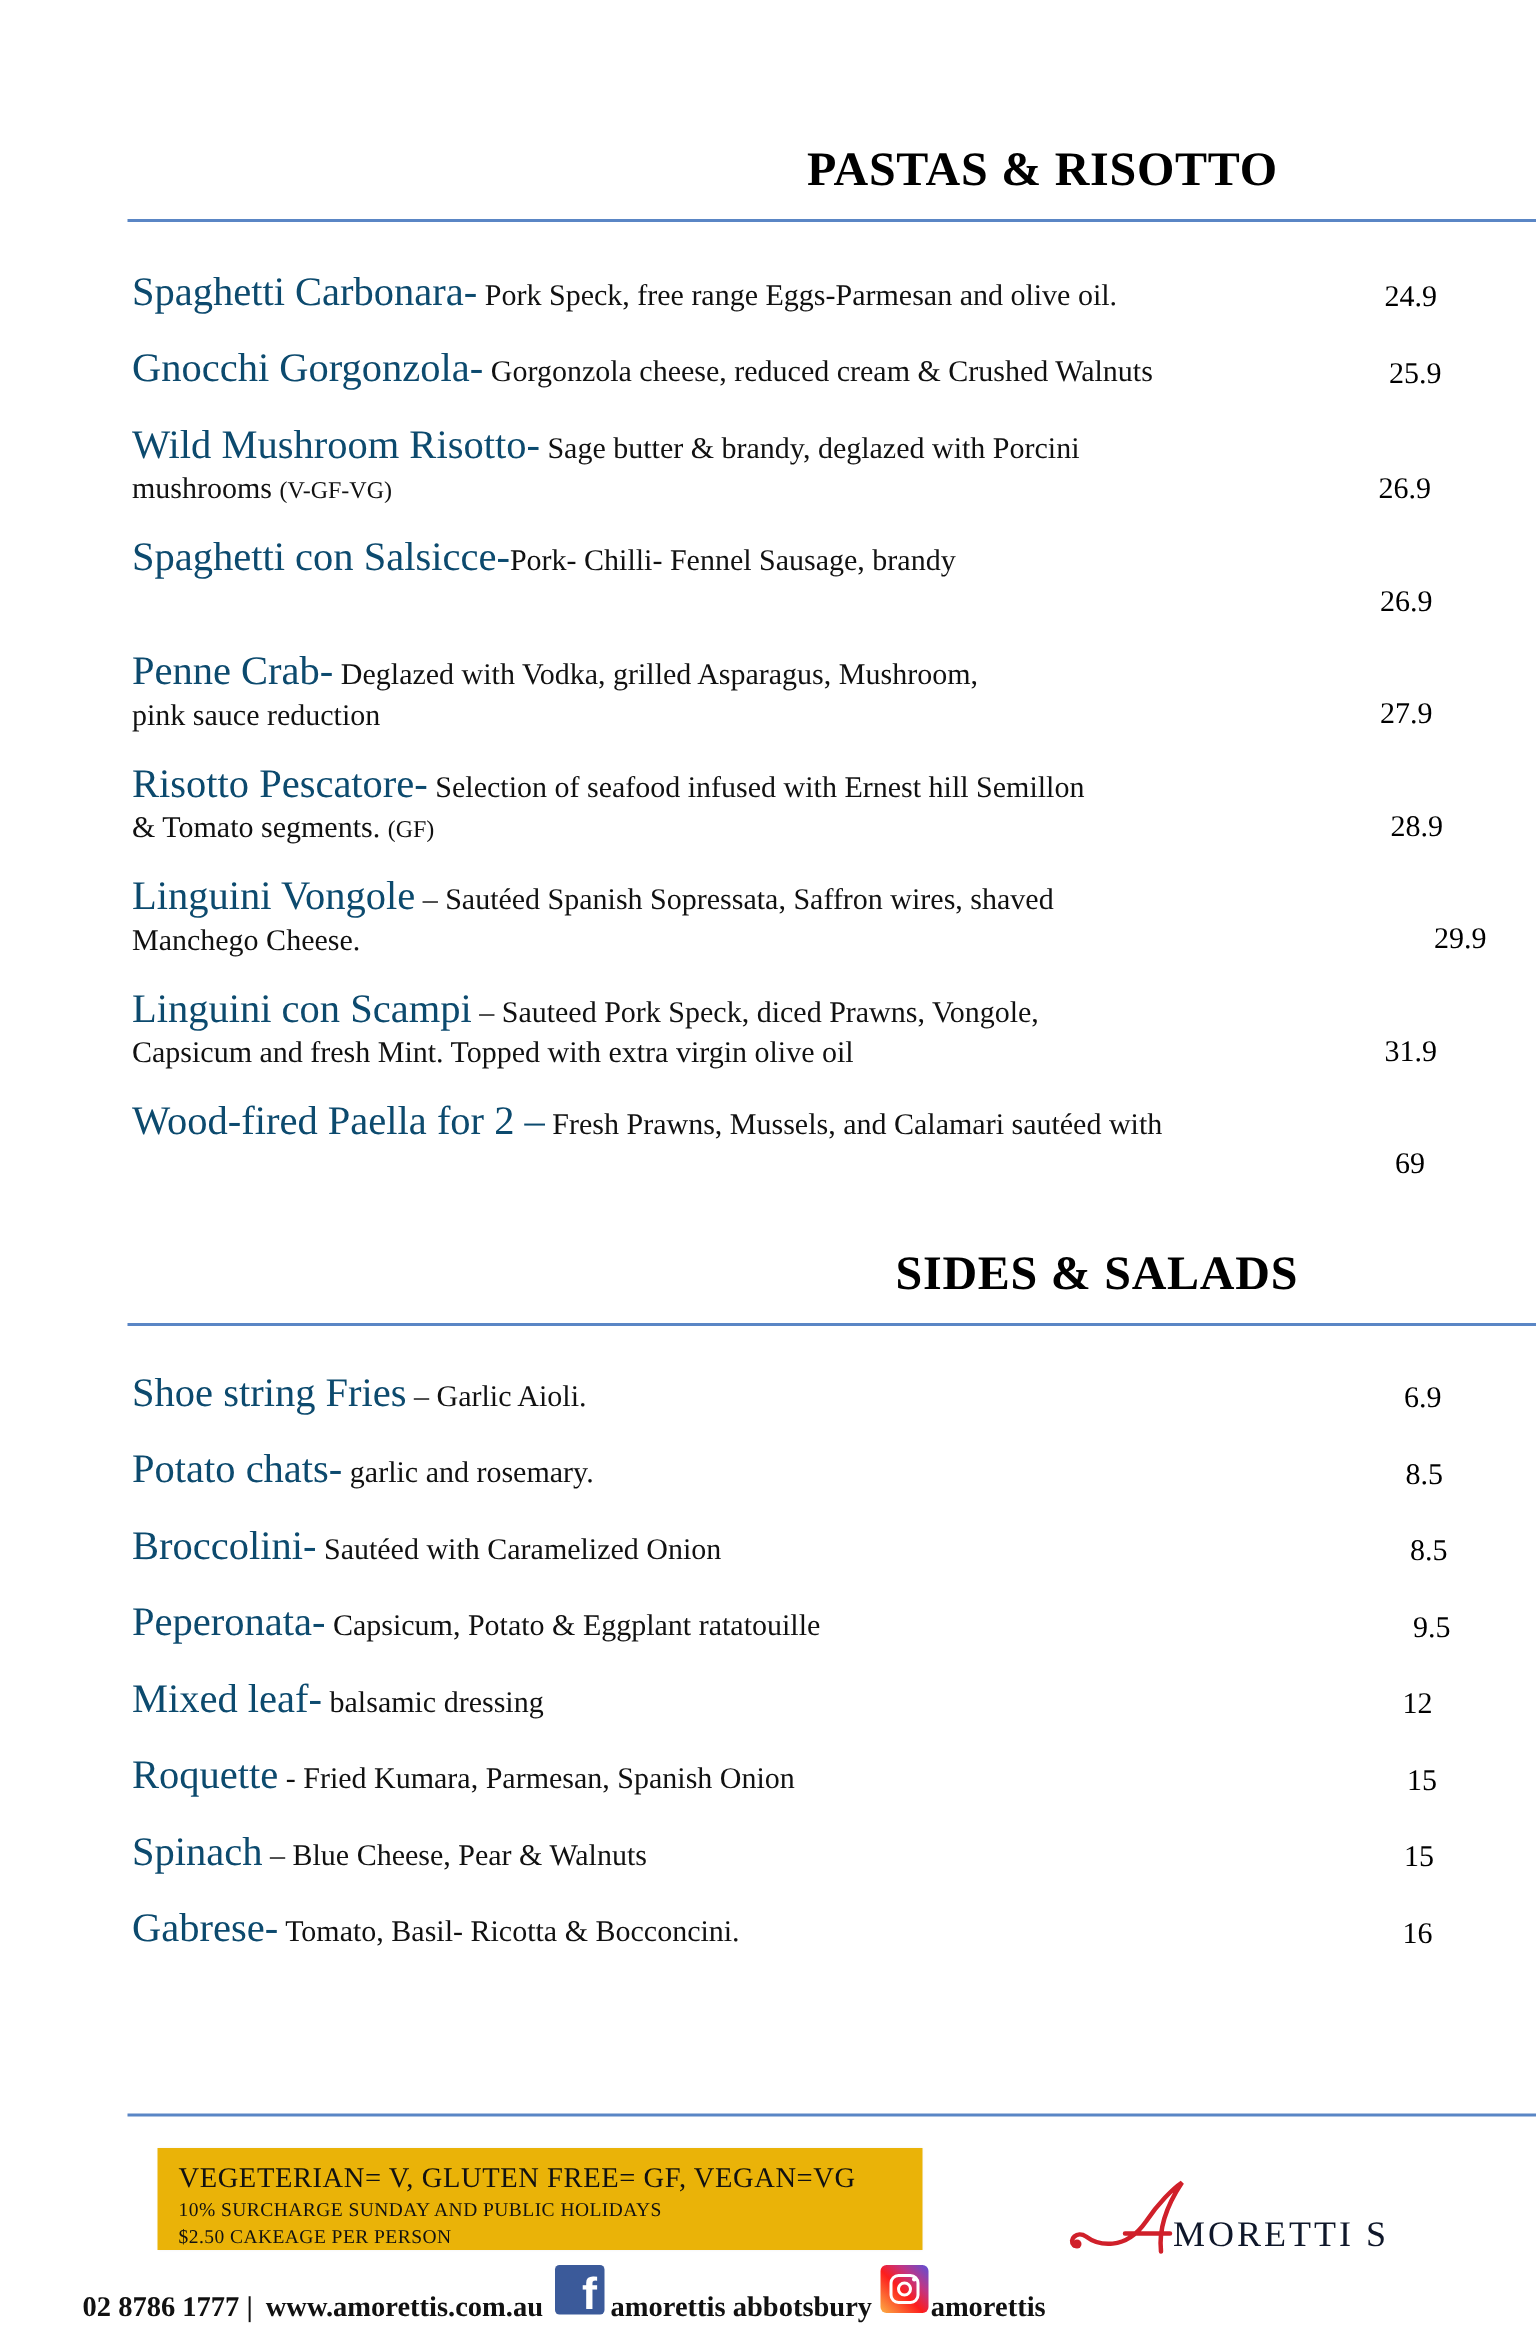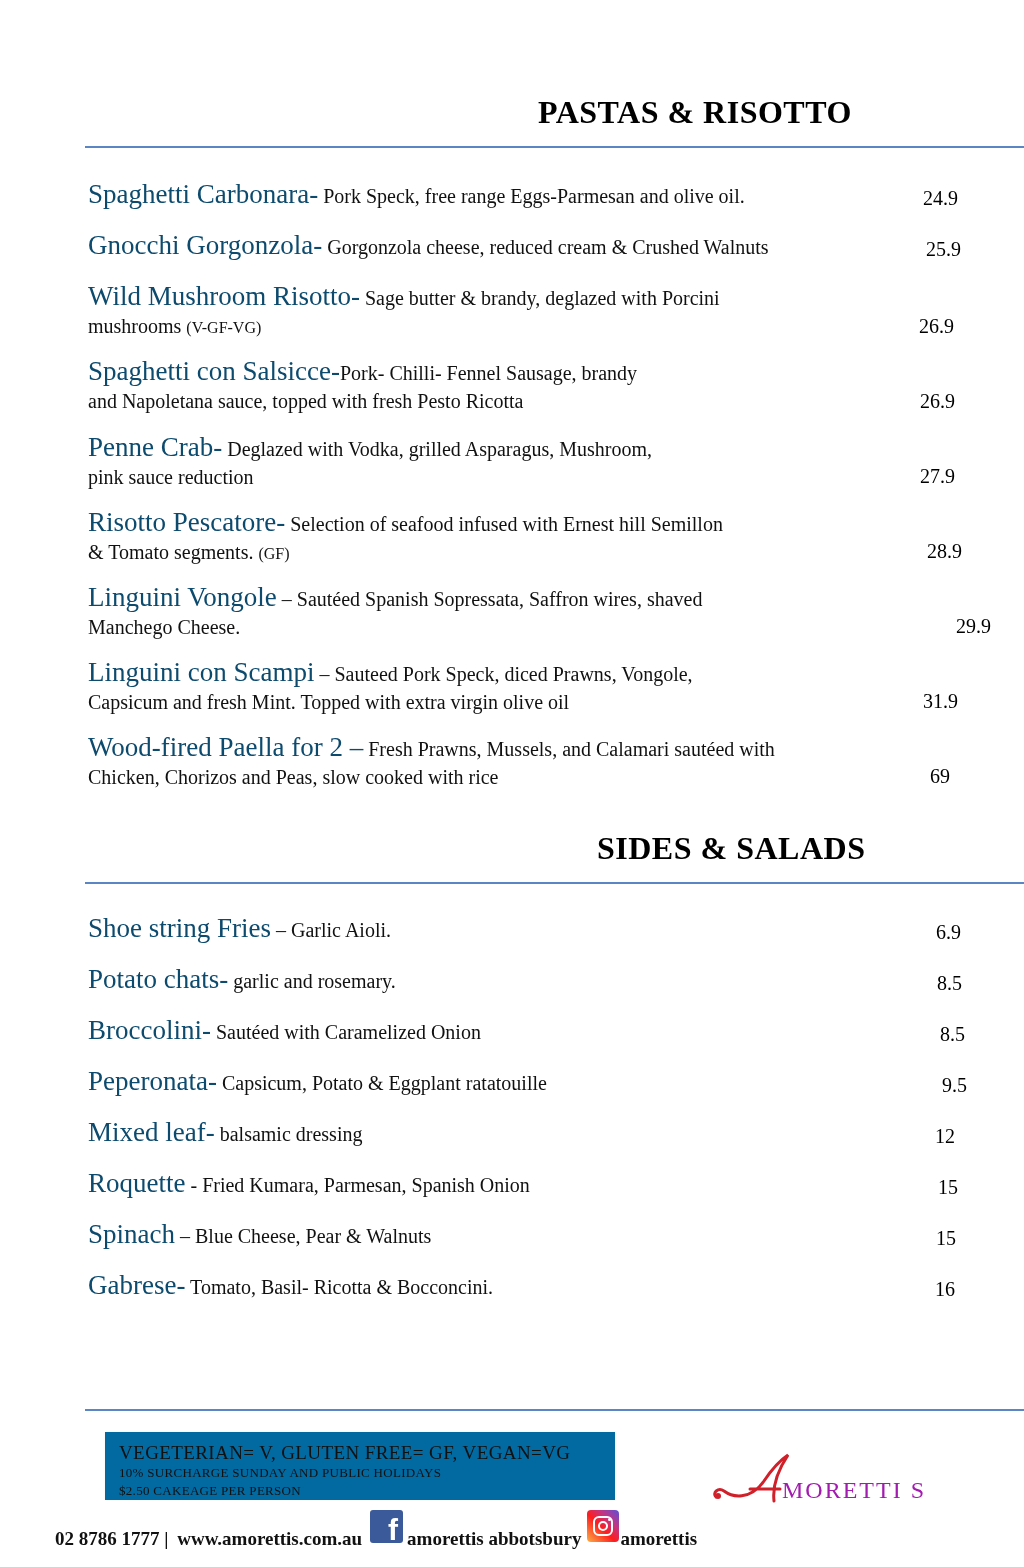--- a/index.html
+++ b/index.html
@@ -10,27 +10,27 @@
   .rule { position:absolute; left:85px; width:939px; height:2px; background:#5a86c5; }
   .item { position:absolute; left:88px; width:880px; }
   .item .line1 { white-space:nowrap; line-height:1; }
   .item .name { font-size:27px; color:#0c4a6e; }
   .item .desc { font-size:20px; color:#111; }
   .item .line2 { font-size:20px; white-space:nowrap; margin-top:6px; line-height:1; }
   .item .line3 { font-size:15px; white-space:nowrap; margin-top:4px; line-height:1; }
   .item .tag { font-size:16px; }
   .price { position:absolute; font-size:20px; color:#000; white-space:nowrap; line-height:1; }
   .side .name { font-size:27px; }
-  .legend-box { position:absolute; left:105px; top:1432px; width:510px; height:68px; background:#0369a1;
+  .legend-box { position:absolute; left:105px; top:1432px; width:510px; height:68px; background:#eab308;
                 box-shadow: 0 0 2px rgba(0,0,0,0.06); }
   .legend-1 { position:absolute; left:14px; top:10px; font-size:19px; letter-spacing:0.4px; white-space:nowrap; }
   .legend-2 { position:absolute; left:14px; top:33px; font-size:13px; letter-spacing:0.3px; white-space:nowrap; }
   .legend-3 { position:absolute; left:14px; top:51px; font-size:13px; letter-spacing:0.3px; white-space:nowrap; }
   .logo { position:absolute; left:710px; top:1445px; width:300px; height:70px; }
-  .logo-text { position:absolute; left:72px; top:32px; font-size:24px; letter-spacing:2px; color:#a21caf; white-space:nowrap; }
+  .logo-text { position:absolute; left:72px; top:32px; font-size:24px; letter-spacing:2px; color:#0f172a; white-space:nowrap; }
   .footer { position:absolute; left:55px; top:1510px; height:40px; display:flex; align-items:flex-end; white-space:nowrap;
             font-weight:700; font-size:19px; color:#111; }
   .fb-icon { width:33px; height:33px; background:#3b5a9a; border-radius:3px; position:relative; margin:0 4px 0 8px; align-self:flex-start; }
   .fb-icon span { position:absolute; right:5px; bottom:-2px; color:#fff; font-family:"Liberation Sans", sans-serif; font-weight:700; font-size:30px; line-height:1; }
   .ig-icon { width:32px; height:32px; border-radius:4px; margin:0 1px 0 6px; align-self:flex-start; position:relative;
              background: linear-gradient(45deg, #fcb045 0%, #fd1d1d 45%, #c13584 70%, #5b51d8 100%); }
   .ig-icon .ring { position:absolute; left:6px; top:6px; width:16px; height:16px; border:2px solid #fff; border-radius:6px; }
   .ig-icon .lens { position:absolute; left:11px; top:11px; width:6px; height:6px; border:2px solid #fff; border-radius:50%; }
   .ig-icon .dot { position:absolute; left:21px; top:8px; width:3px; height:3px; background:#fff; border-radius:50%; }
 </style>
@@ -51,21 +51,20 @@
 <div class="price" style="left:926px; top:239px;">25.9</div>
 
 <div class="item" style="top:283px;">
   <div class="line1"><span class="name">Wild Mushroom Risotto-</span><span class="desc"> Sage butter &amp; brandy, deglazed with Porcini</span></div>
   <div class="line2"><span>mushrooms </span><span class="tag">(V-GF-VG)</span></div>
 </div>
 <div class="price" style="left:919px; top:316px;">26.9</div>
 
 <div class="item" style="top:358px;">
   <div class="line1"><span class="name">Spaghetti con Salsicce-</span><span class="desc">Pork- Chilli- Fennel Sausage, brandy</span></div>
-  <div class="line2">and Napoletana sauce, topped with fresh Pesto Ricotta</div>
 </div>
 <div class="price" style="left:920px; top:391px;">26.9</div>
 
 <div class="item" style="top:434px;">
   <div class="line1"><span class="name">Penne Crab-</span><span class="desc"> Deglazed with Vodka, grilled Asparagus, Mushroom,</span></div>
   <div class="line2">pink sauce reduction</div>
 </div>
 <div class="price" style="left:920px; top:466px;">27.9</div>
 
 <div class="item" style="top:509px;">
@@ -81,21 +80,20 @@
 <div class="price" style="left:956px; top:616px;">29.9</div>
 
 <div class="item" style="top:659px;">
   <div class="line1"><span class="name">Linguini con Scampi</span><span class="desc"> – Sauteed Pork Speck, diced Prawns, Vongole,</span></div>
   <div class="line2">Capsicum and fresh Mint. Topped with extra virgin olive oil</div>
 </div>
 <div class="price" style="left:923px; top:691px;">31.9</div>
 
 <div class="item" style="top:734px;">
   <div class="line1"><span class="name">Wood-fired Paella for 2 –</span><span class="desc"> Fresh Prawns, Mussels, and Calamari sautéed with</span></div>
-  <div class="line2">Chicken, Chorizos and Peas, slow cooked with rice</div>
 </div>
 <div class="price" style="left:930px; top:766px;">69</div>
 
 <div class="section-title" style="left:597px; top:832px;">SIDES &amp; SALADS</div>
 <div class="rule" style="top:882px;"></div>
 
 <div class="item side" style="top:915px;">
     <div class="line1"><span class="name">Shoe string Fries</span><span class="desc"> – Garlic Aioli.</span></div>
   </div>
 <div class="price" style="left:936px; top:922px;">6.9</div>

